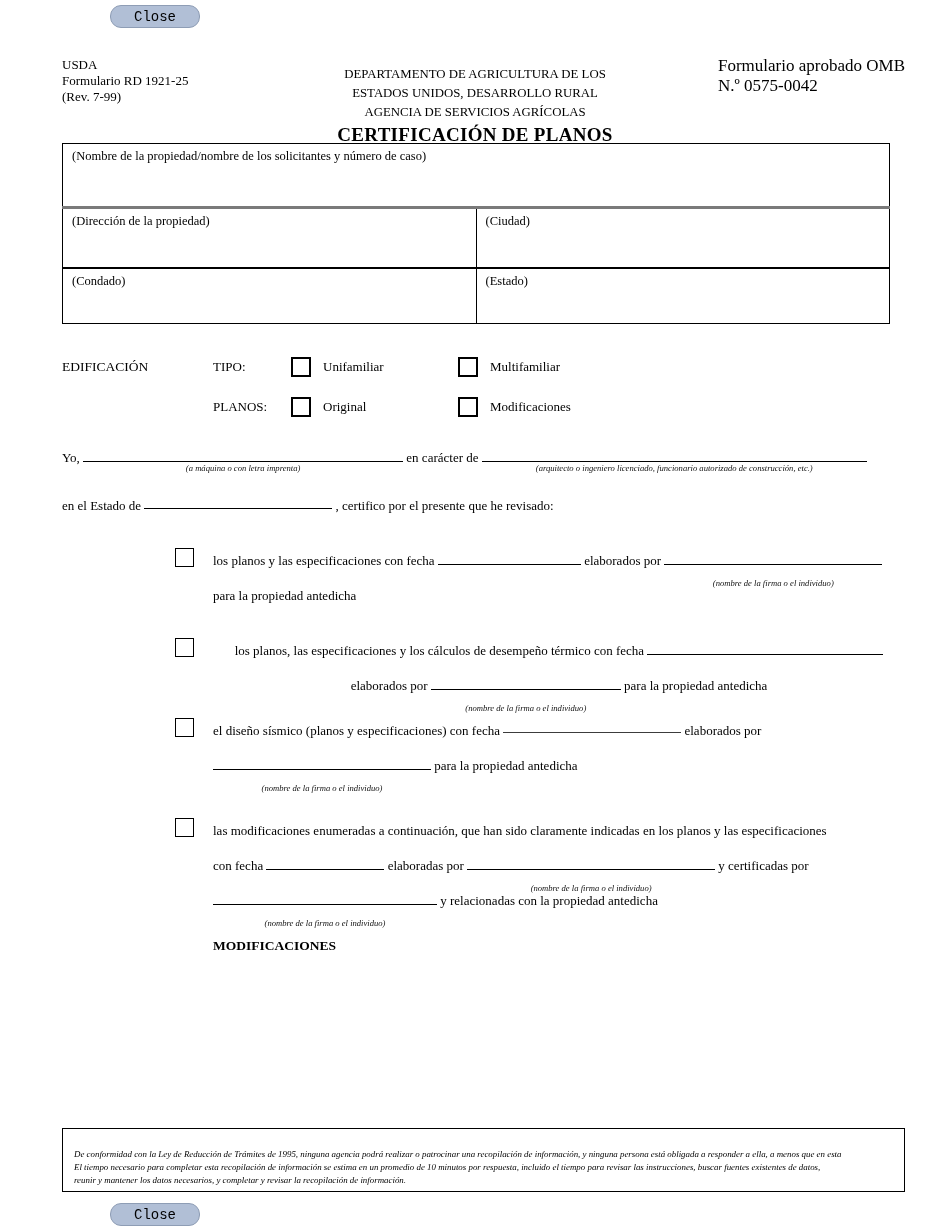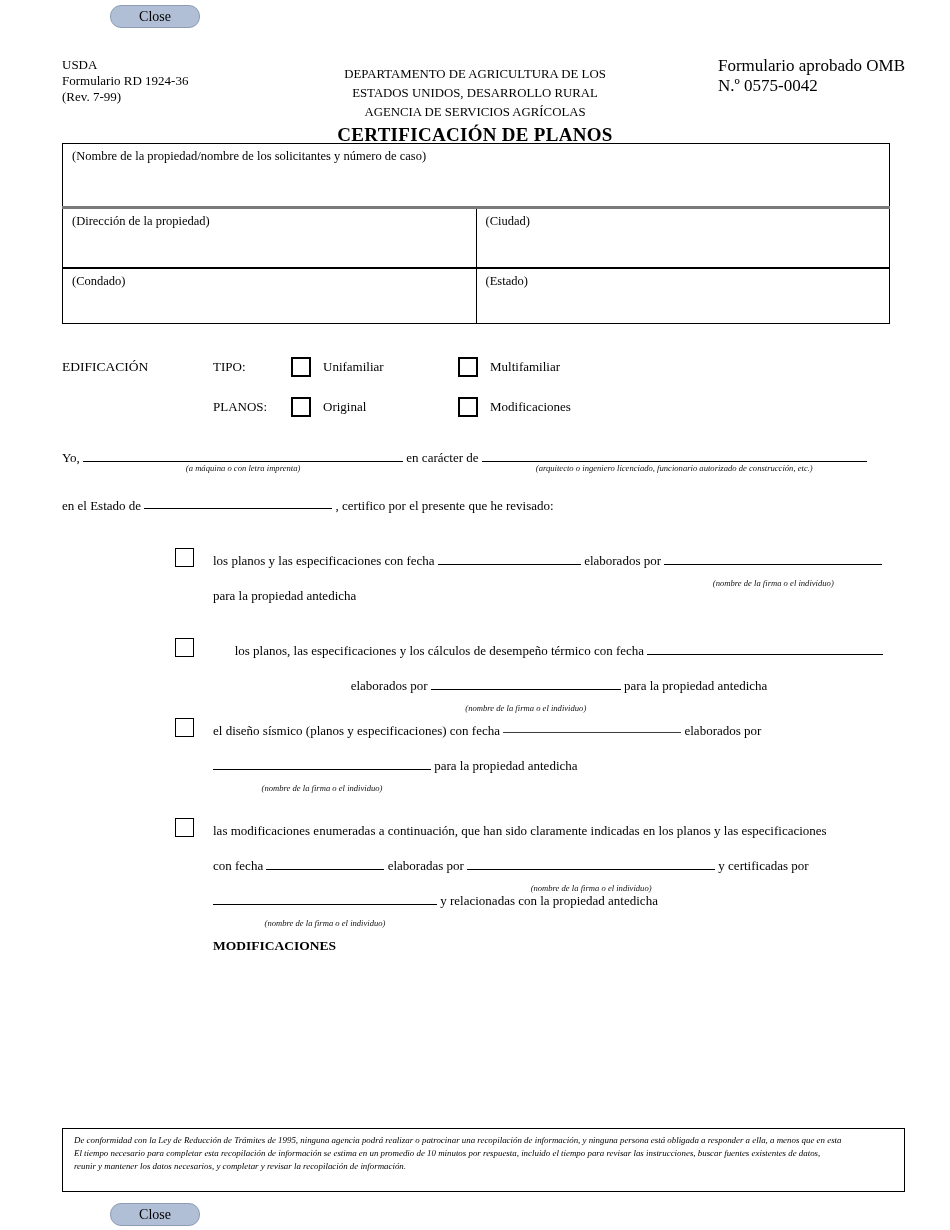--- a/index.html
+++ b/index.html
@@ -3,21 +3,21 @@
 <meta charset="utf-8">
 <style>
   * { margin:0; padding:0; box-sizing:border-box; }
   html,body { background:#fff; }
   #page {
     position:relative; width:950px; height:1230px; background:#ffffff;
     font-family:"Liberation Serif", serif; color:#000;
   }
   .close-btn {
     position:absolute; width:90px; height:23px;
-    font-family:Liberation Serif, serif; font-size:14px; color:#000;
+    font-family:Liberation Mono, monospace; font-size:14px; color:#000;
     border:1px solid #8e9db5; border-radius:11px; cursor:pointer;
     background:#b1bfd6;
   }
   #close-top { left:110px; top:5px; }
   #close-bottom { left:110px; top:1203px; }
 
   
   #hdr-left { position:absolute; left:62px; top:57px; font-size:13px; line-height:16px; }
   #hdr-center { position:absolute; left:175px; top:65px; width:600px; text-align:center; font-size:12.8px; line-height:19px; }
   #hdr-right { position:absolute; left:718px; top:56px; font-size:17px; line-height:20px; }
@@ -50,32 +50,32 @@
   
   #items { position:absolute; left:175px; top:543px; width:730px; font-size:13px; }
   .item { display:flex; align-items:flex-start; }
   .item .cbx2 { width:19px; height:19px; border:1.8px solid #000; background:#fff; flex:0 0 auto; margin-top:5px; }
   .item-body { margin-left:19px; flex:1; line-height:35px; }
   .mb20 { margin-bottom:20px; } .mb10 { margin-bottom:10px;text-align:center; } .mb30 { margin-bottom:30px; }
   #mods-heading { font-weight:bold; font-size:13.5px; margin-left:38px; margin-top:20px; }
 
   
   #footer-box { position:absolute; left:62px; top:1128px; width:843px; height:64px;
-    border:1px solid #000; padding:5px 11px; font-style:italic; font-size:8.9px; line-height:13px; }
+    border:1px solid #000; padding:19px 11px; font-style:italic; font-size:8.9px; line-height:13px; }
 </style>
 </head>
 <body>
 
 <div id="page">
 
   <button id="close-top" class="close-btn" style="background: rgb(177, 191, 214); border-color: rgb(142, 157, 181);">Close</button>
 
   <div id="hdr-left">
     <div>USDA</div>
-    <div>Formulario RD 1924-36</div>
+    <div>Formulario RD 1921-25</div>
     <div>(Rev. 7-99)</div>
   </div>
 
   <div id="hdr-center">
     <div>DEPARTAMENTO DE AGRICULTURA DE LOS</div>
     <div>ESTADOS UNIDOS, DESARROLLO RURAL</div>
     <div>AGENCIA DE SERVICIOS AGRÍCOLAS</div>
     <div id="form-title">CERTIFICACIÓN DE PLANOS</div>
   </div>
 

